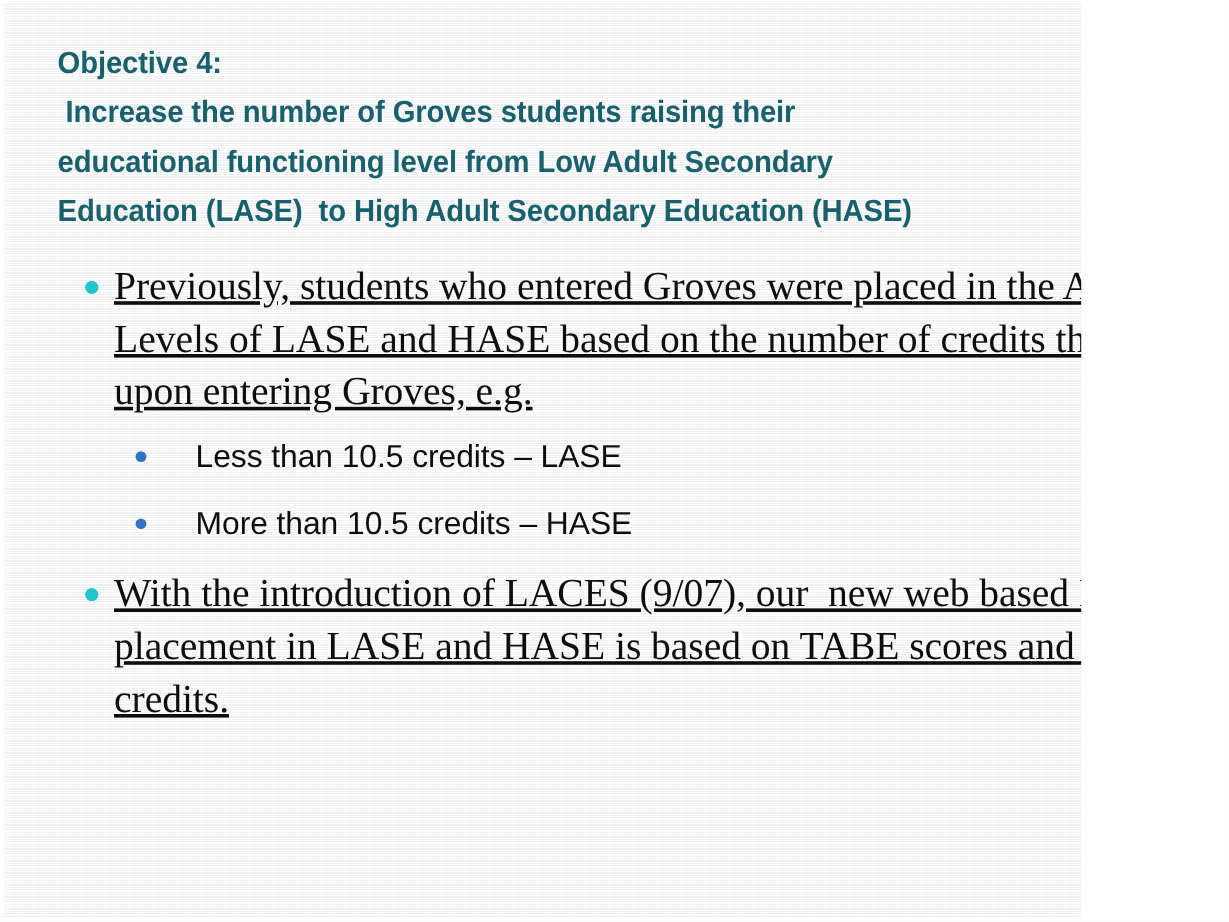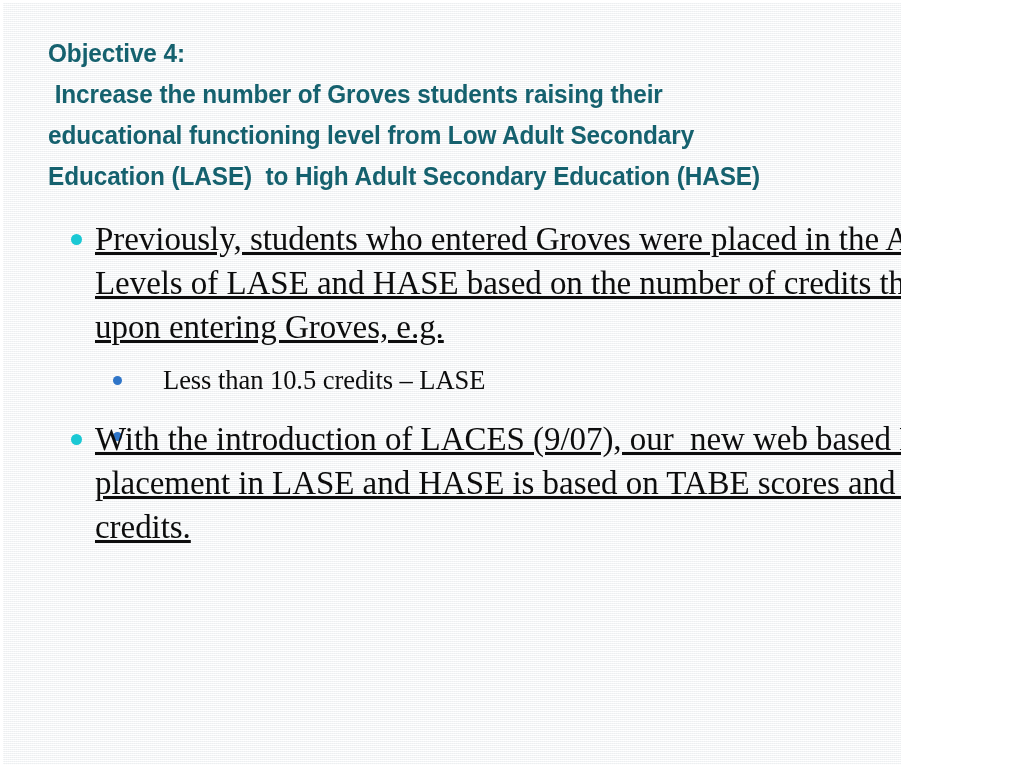--- a/index.html
+++ b/index.html
@@ -85,21 +85,21 @@
     background: #1ac8d4;
   }
 
   
   .level2 {
     padding-left: 98px;
     margin: 6px 0 0 0;
   }
   .level2 .btext {
     color: #0d0d0d;
-    font-family: Liberation Serif, serif;
+    font-family: Liberation Sans, sans-serif;
     font-size: 26.5px;
     line-height: 50px;
     letter-spacing: -0.05px;
     white-space: pre-wrap;
     display: block;
   }
   .level2 .dot {
     position: absolute;
     left: 48px;
     top: 21px;
@@ -131,20 +131,21 @@
       <span class="btext">Previously, students who entered Groves were placed in the ABE Levels of LASE and HASE based on the number of credits they had upon entering Groves, e.g.</span>
     </div>
 
     <div class="bullet-row level2 gap-before">
       <span class="dot"></span>
       <span class="btext">Less than 10.5 credits – LASE</span>
     </div>
 
     <div class="bullet-row level2">
       <span class="dot"></span>
+      <span class="btext">More than 10.5 credits – HASE</span>
     </div>
 
     <div class="bullet-row level1 gap-before-lg">
       <span class="dot"></span>
       <span class="btext">With the introduction of LACES (9/07), our  new web based MIS, placement in LASE and HASE is based on TABE scores and not credits.</span>
     </div>
 
 
   </div>
 

